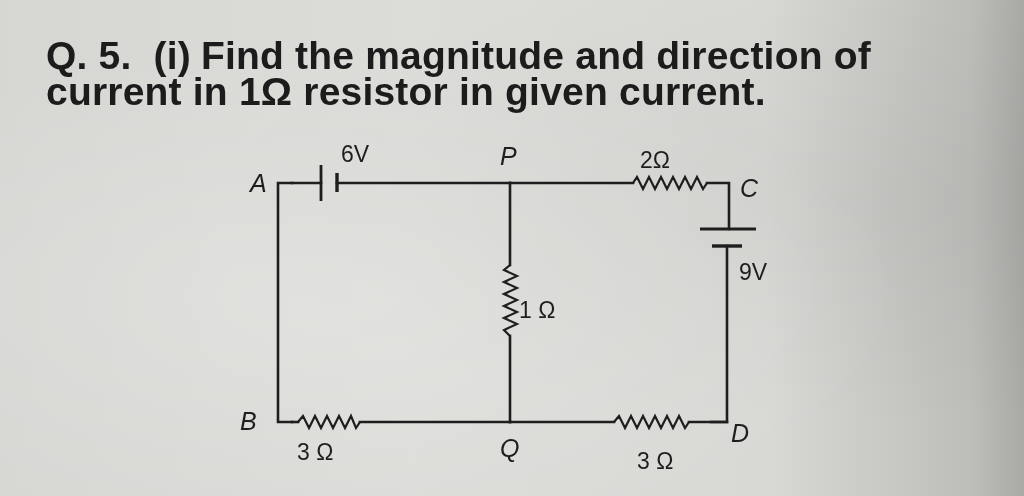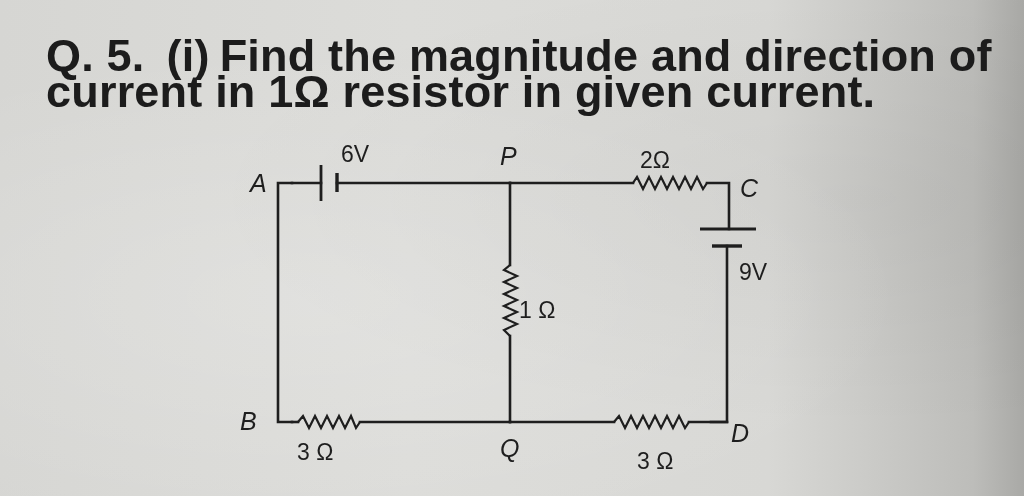--- a/index.html
+++ b/index.html
@@ -21,21 +21,21 @@
         radial-gradient(ellipse at 30% 60%, rgba(255,255,255,0.18), rgba(255,255,255,0) 60%),
         radial-gradient(ellipse at 85% 40%, rgba(0,0,0,0.04), rgba(0,0,0,0) 55%);
       pointer-events: none;
     }
     .question {
       position: absolute;
       left: 46px;
       top: 38px;
       color: #1c1c1c;
       font-weight: bold;
-      font-size: 45px;
+      font-size: 39px;
       line-height: 36px;
       letter-spacing: 0.2px;
     }
     .question .line { display: block; white-space: nowrap; }
     .question .qnum { margin-right: 22px; }
     .question .part { margin-right: 10px; }
     svg.circuit {
       position: absolute;
       left: 0;
       top: 0;

